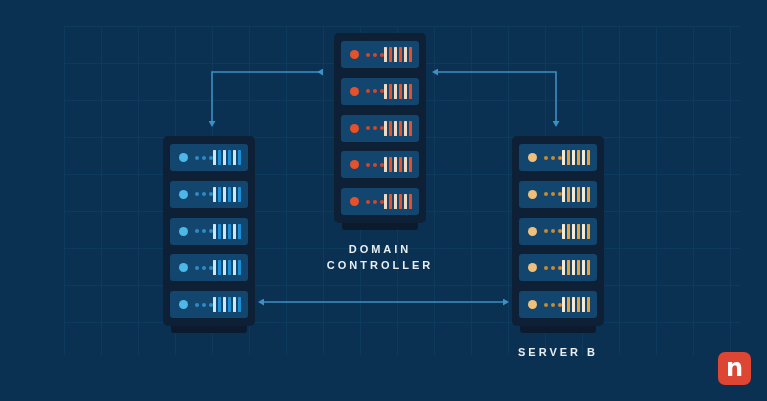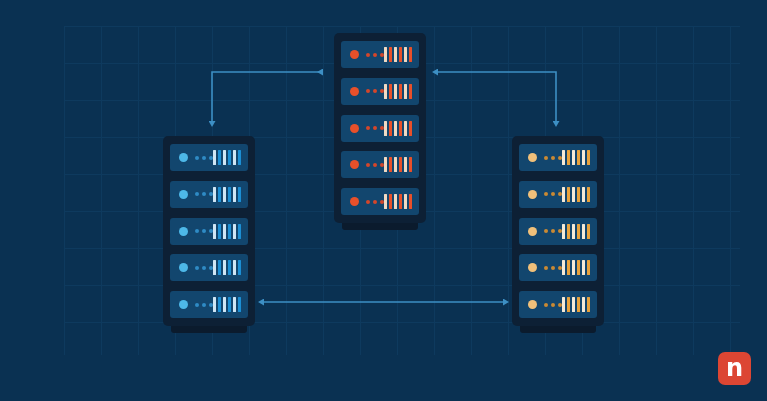--- a/index.html
+++ b/index.html
@@ -384,20 +384,22 @@
                 <div class="bar" style="background: rgb(232, 80, 42);"></div>
                 <div class="bar" style="background: rgb(240, 217, 194);"></div>
                 <div class="bar" style="background: rgb(232, 80, 42);"></div>
                 <div class="bar" style="background: rgb(240, 217, 194);"></div>
                 <div class="bar" style="background: rgb(232, 80, 42);"></div>
               </div>
             </div>
           </div>
         </div>
         <div class="rack-base" style="top: 190px; width: 76px; height: 7px;"></div>
+        <div class="rack-label" style="top: 208px;">DOMAIN
+CONTROLLER</div>
       </div>
       <div class="rack" style="left: 512px; top: 136px; width: 92px;">
         <div class="rack-frame" style="width: 92px; height: 190px;">
           <div class="unit" style="height: 27px;">
             <div class="unit-inner">
               <div class="led-big" style="background: rgb(240, 192, 122);"></div>
               <div class="dots">
                 <div class="dot" style="background: rgb(201, 138, 51);"></div>
                 <div class="dot" style="background: rgb(201, 138, 51);"></div>
                 <div class="dot" style="background: rgb(201, 138, 51);"></div>
@@ -479,20 +481,21 @@
                 <div class="bar" style="background: rgb(232, 163, 61);"></div>
                 <div class="bar" style="background: rgb(245, 234, 214);"></div>
                 <div class="bar" style="background: rgb(232, 163, 61);"></div>
                 <div class="bar" style="background: rgb(245, 234, 214);"></div>
                 <div class="bar" style="background: rgb(232, 163, 61);"></div>
               </div>
             </div>
           </div>
         </div>
         <div class="rack-base" style="top: 190px; width: 76px; height: 7px;"></div>
+        <div class="rack-label" style="top: 208px;">SERVER B</div>
       </div>
     </div>
 
   <div id="logo">
     <span>n</span>
   </div>
 
 </div>
 
 </body></html>

